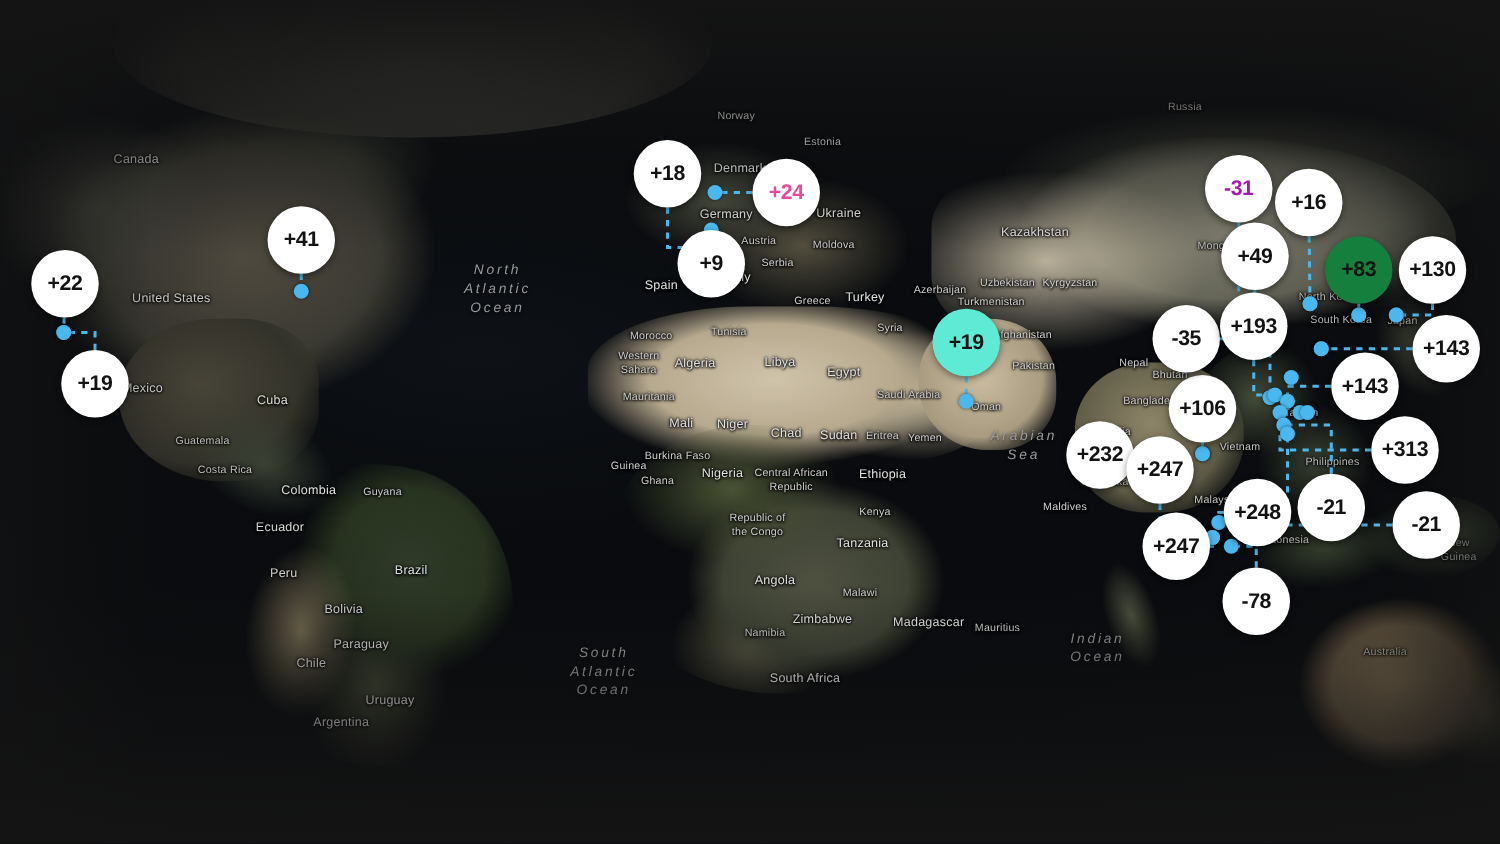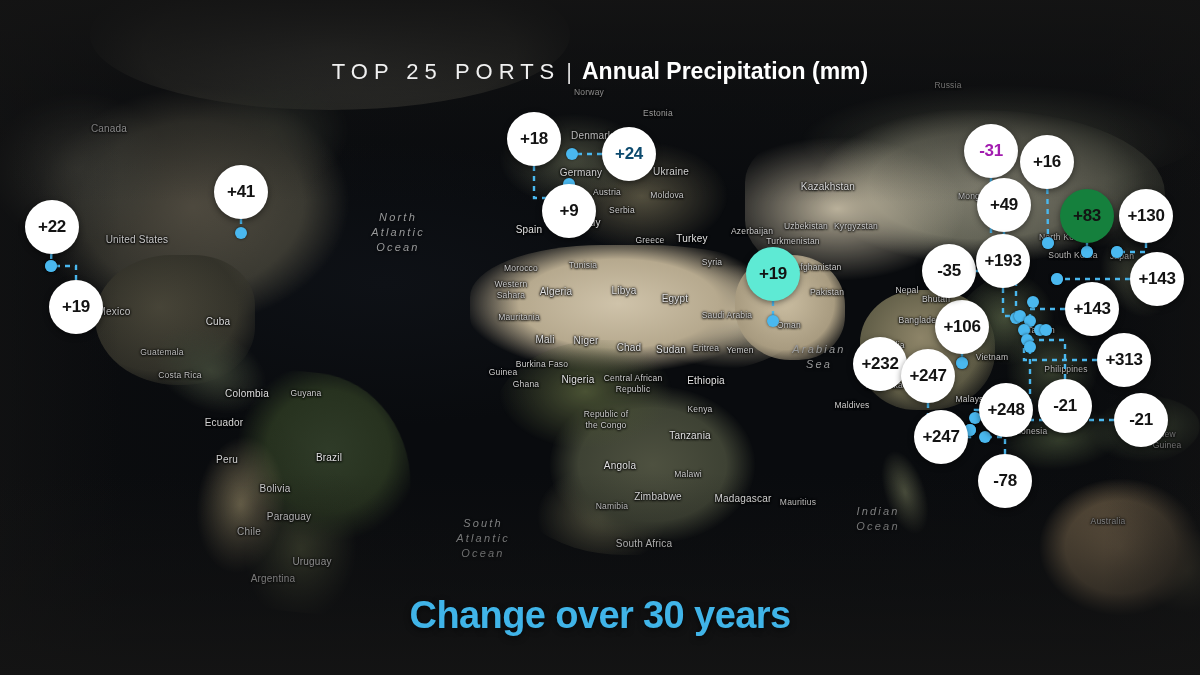--- a/index.html
+++ b/index.html
@@ -448,21 +448,21 @@
       <div class="dot" style="left: 1033px; top: 302px; background: rgb(74, 184, 239);"></div>
       <div class="dot" style="left: 970px; top: 430px; background: rgb(74, 184, 239);"></div>
       <div class="dot" style="left: 962px; top: 363px; background: rgb(74, 184, 239);"></div>
     </div>
 
   <div id="bubbles">
       <div class="bubble" style="left: 52px; top: 227px; background: rgb(255, 255, 255); color: rgb(19, 19, 19);">+22</div>
       <div class="bubble" style="left: 76px; top: 307px; background: rgb(255, 255, 255); color: rgb(19, 19, 19);">+19</div>
       <div class="bubble" style="left: 241px; top: 192px; background: rgb(255, 255, 255); color: rgb(19, 19, 19);">+41</div>
       <div class="bubble" style="left: 534px; top: 139px; background: rgb(255, 255, 255); color: rgb(19, 19, 19);">+18</div>
-      <div class="bubble" style="left: 629px; top: 154px; background: rgb(255, 255, 255); color: #0c4a6e;">+24</div>
+      <div class="bubble" style="left: 629px; top: 154px; background: rgb(255, 255, 255); color: #ec4899;">+24</div>
       <div class="bubble" style="left: 569px; top: 211px; background: rgb(255, 255, 255); color: rgb(19, 19, 19);">+9</div>
       <div class="bubble" style="left: 773px; top: 274px; background: #5eead4; color: rgb(19, 19, 19);">+19</div>
       <div class="bubble" style="left: 880px; top: 364px; background: rgb(255, 255, 255); color: rgb(19, 19, 19);">+232</div>
       <div class="bubble" style="left: 928px; top: 376px; background: rgb(255, 255, 255); color: rgb(19, 19, 19);">+247</div>
       <div class="bubble" style="left: 941px; top: 437px; background: rgb(255, 255, 255); color: rgb(19, 19, 19);">+247</div>
       <div class="bubble" style="left: 962px; top: 327px; background: rgb(255, 255, 255); color: rgb(19, 19, 19);">+106</div>
       <div class="bubble" style="left: 1006px; top: 410px; background: rgb(255, 255, 255); color: rgb(19, 19, 19);">+248</div>
       <div class="bubble" style="left: 1005px; top: 481px; background: rgb(255, 255, 255); color: rgb(19, 19, 19);">-78</div>
       <div class="bubble" style="left: 949px; top: 271px; background: rgb(255, 255, 255); color: rgb(19, 19, 19);">-35</div>
       <div class="bubble" style="left: 991px; top: 151px; background: rgb(255, 255, 255); color: #a21caf;">-31</div>
@@ -471,19 +471,15 @@
       <div class="bubble" style="left: 1003px; top: 261px; background: rgb(255, 255, 255); color: rgb(19, 19, 19);">+193</div>
       <div class="bubble" style="left: 1087px; top: 216px; background: #15803d; color: rgb(19, 19, 19);">+83</div>
       <div class="bubble" style="left: 1146px; top: 216px; background: rgb(255, 255, 255); color: rgb(19, 19, 19);">+130</div>
       <div class="bubble" style="left: 1157px; top: 279px; background: rgb(255, 255, 255); color: rgb(19, 19, 19);">+143</div>
       <div class="bubble" style="left: 1092px; top: 309px; background: rgb(255, 255, 255); color: rgb(19, 19, 19);">+143</div>
       <div class="bubble" style="left: 1124px; top: 360px; background: rgb(255, 255, 255); color: rgb(19, 19, 19);">+313</div>
       <div class="bubble" style="left: 1065px; top: 406px; background: rgb(255, 255, 255); color: rgb(19, 19, 19);">-21</div>
       <div class="bubble" style="left: 1141px; top: 420px; background: rgb(255, 255, 255); color: rgb(19, 19, 19);">-21</div>
     </div>
 
-  <div id="title">
-    <span class="t-light">TOP 25 PORTS</span><span class="t-sep">|</span><span class="t-bold">Annual Precipitation (mm)</span>
-  </div>
-
-  <div id="caption">Change over 30 years</div>
+
 
 </div>
 
 </body></html>

